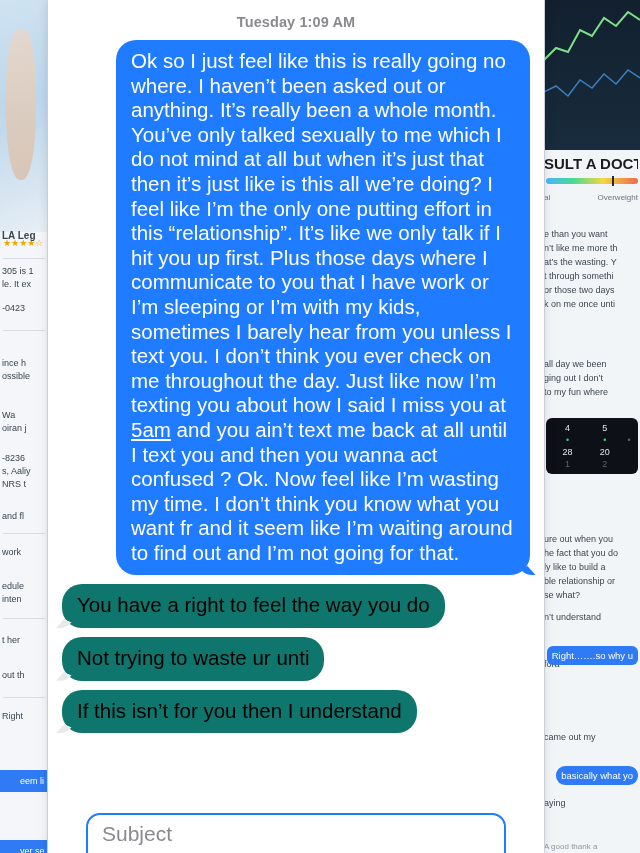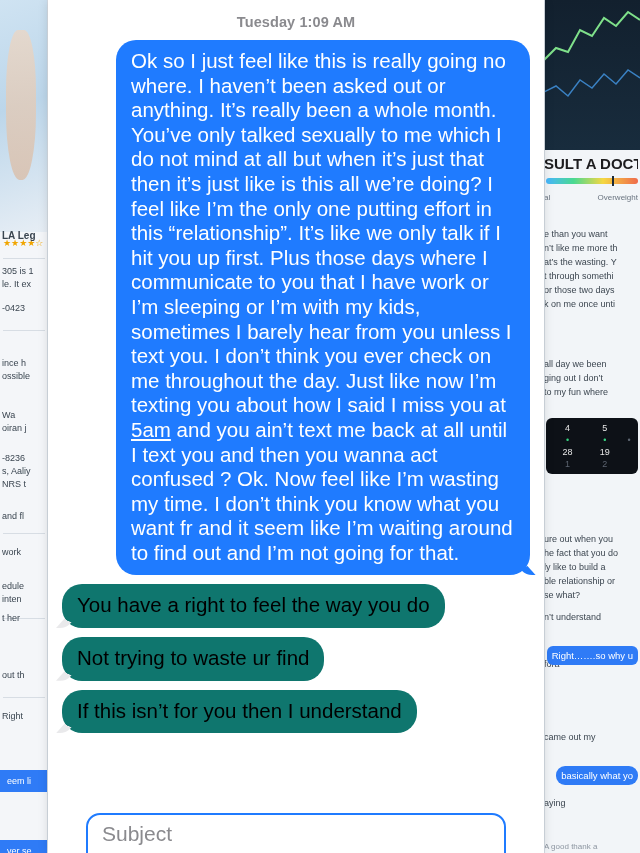--- a/index.html
+++ b/index.html
@@ -72,21 +72,21 @@
   }
   .left-blue-bar {
     position: absolute;
     left: 0;
     width: 48px;
     height: 22px;
     background: #2f7bf6;
     color: #fff;
     font-size: 9px;
     line-height: 22px;
-    padding-left: 7px;
+    padding-left: 20px;
     box-sizing: border-box;
     overflow: hidden;
     white-space: nowrap;
   }
 
   .bg-right {
     position: absolute;
     right: 0; top: 0;
     width: 96px; height: 853px;
     background: #f2f5f8;
@@ -266,21 +266,21 @@
     <div class="left-frag" style="top:423px;">oiran j</div>
     <div class="left-frag" style="top:453px;">-8236</div>
     <div class="left-frag" style="top:466px;">s, Aaliy</div>
     <div class="left-frag" style="top:479px;">NRS t</div>
     <div class="left-frag" style="top:511px;">and fl</div>
     <div class="left-rule" style="top:533px;"></div>
     <div class="left-frag" style="top:547px;">work</div>
     <div class="left-frag" style="top:581px;">edule</div>
     <div class="left-frag" style="top:594px;">inten</div>
     <div class="left-rule" style="top:618px;"></div>
-    <div class="left-frag" style="top:613px;">t her</div>
+    <div class="left-frag" style="top:635px;">t her</div>
     <div class="left-frag" style="top:670px;">out th</div>
     <div class="left-rule" style="top:697px;"></div>
     <div class="left-frag" style="top:711px;">Right</div>
 
     <div class="left-blue-bar" style="top:770px;">eem li</div>
     <div class="left-blue-bar" style="top:840px;">ver se</div>
   </div>
 
   <div class="bg-right">
     <div class="right-chart">
@@ -314,21 +314,21 @@
           <td>5</td>
           <td class="dim"></td>
         </tr>
         <tr>
           <td class="green">•</td>
           <td class="green">•</td>
           <td class="dim">•</td>
         </tr>
         <tr>
           <td>28</td>
-          <td>19</td>
+          <td>20</td>
           <td class="dim"></td>
         </tr>
         <tr>
           <td class="dim">1</td>
           <td class="dim">2</td>
           <td class="dim"></td>
         </tr>
       </tbody>
         </table>
     </div>
@@ -354,21 +354,21 @@
 
     <div class="msg-row out">
       <div class="bubble out">Ok so I just feel like this is really going no where. I haven’t been asked out or anything. It’s really been a whole month. You’ve only talked sexually to me which I do not mind at all but when it’s just that then it’s just like is this all we’re doing? I feel like I’m the only one putting effort in this “relationship”. It’s like we only talk if I hit you up first. Plus those days where I communicate to you that I have work or I’m sleeping or I’m with my kids, sometimes I barely hear from you unless I text you. I don’t think you ever check on me throughout the day. Just like now I’m texting you about how I said I miss you at <u>5am</u> and you ain’t text me back at all until I text you and then you wanna act confused ? Ok. Now feel like I’m wasting my time. I don’t think you know what you want fr and it seem like I’m waiting around to find out and I’m not going for that.</div>
     </div>
 
     <div class="msg-row in">
       <div class="bubble in">You have a right to feel the way you do</div>
     </div>
 
     <div class="msg-row in">
-      <div class="bubble in">Not trying to waste ur find</div>
+      <div class="bubble in">Not trying to waste ur unti</div>
     </div>
 
     <div class="msg-row in">
       <div class="bubble in">If this isn’t for you then I understand</div>
     </div>
   </div>
 
   <div class="compose">
     <div class="compose-field">Subject</div>
   </div>

